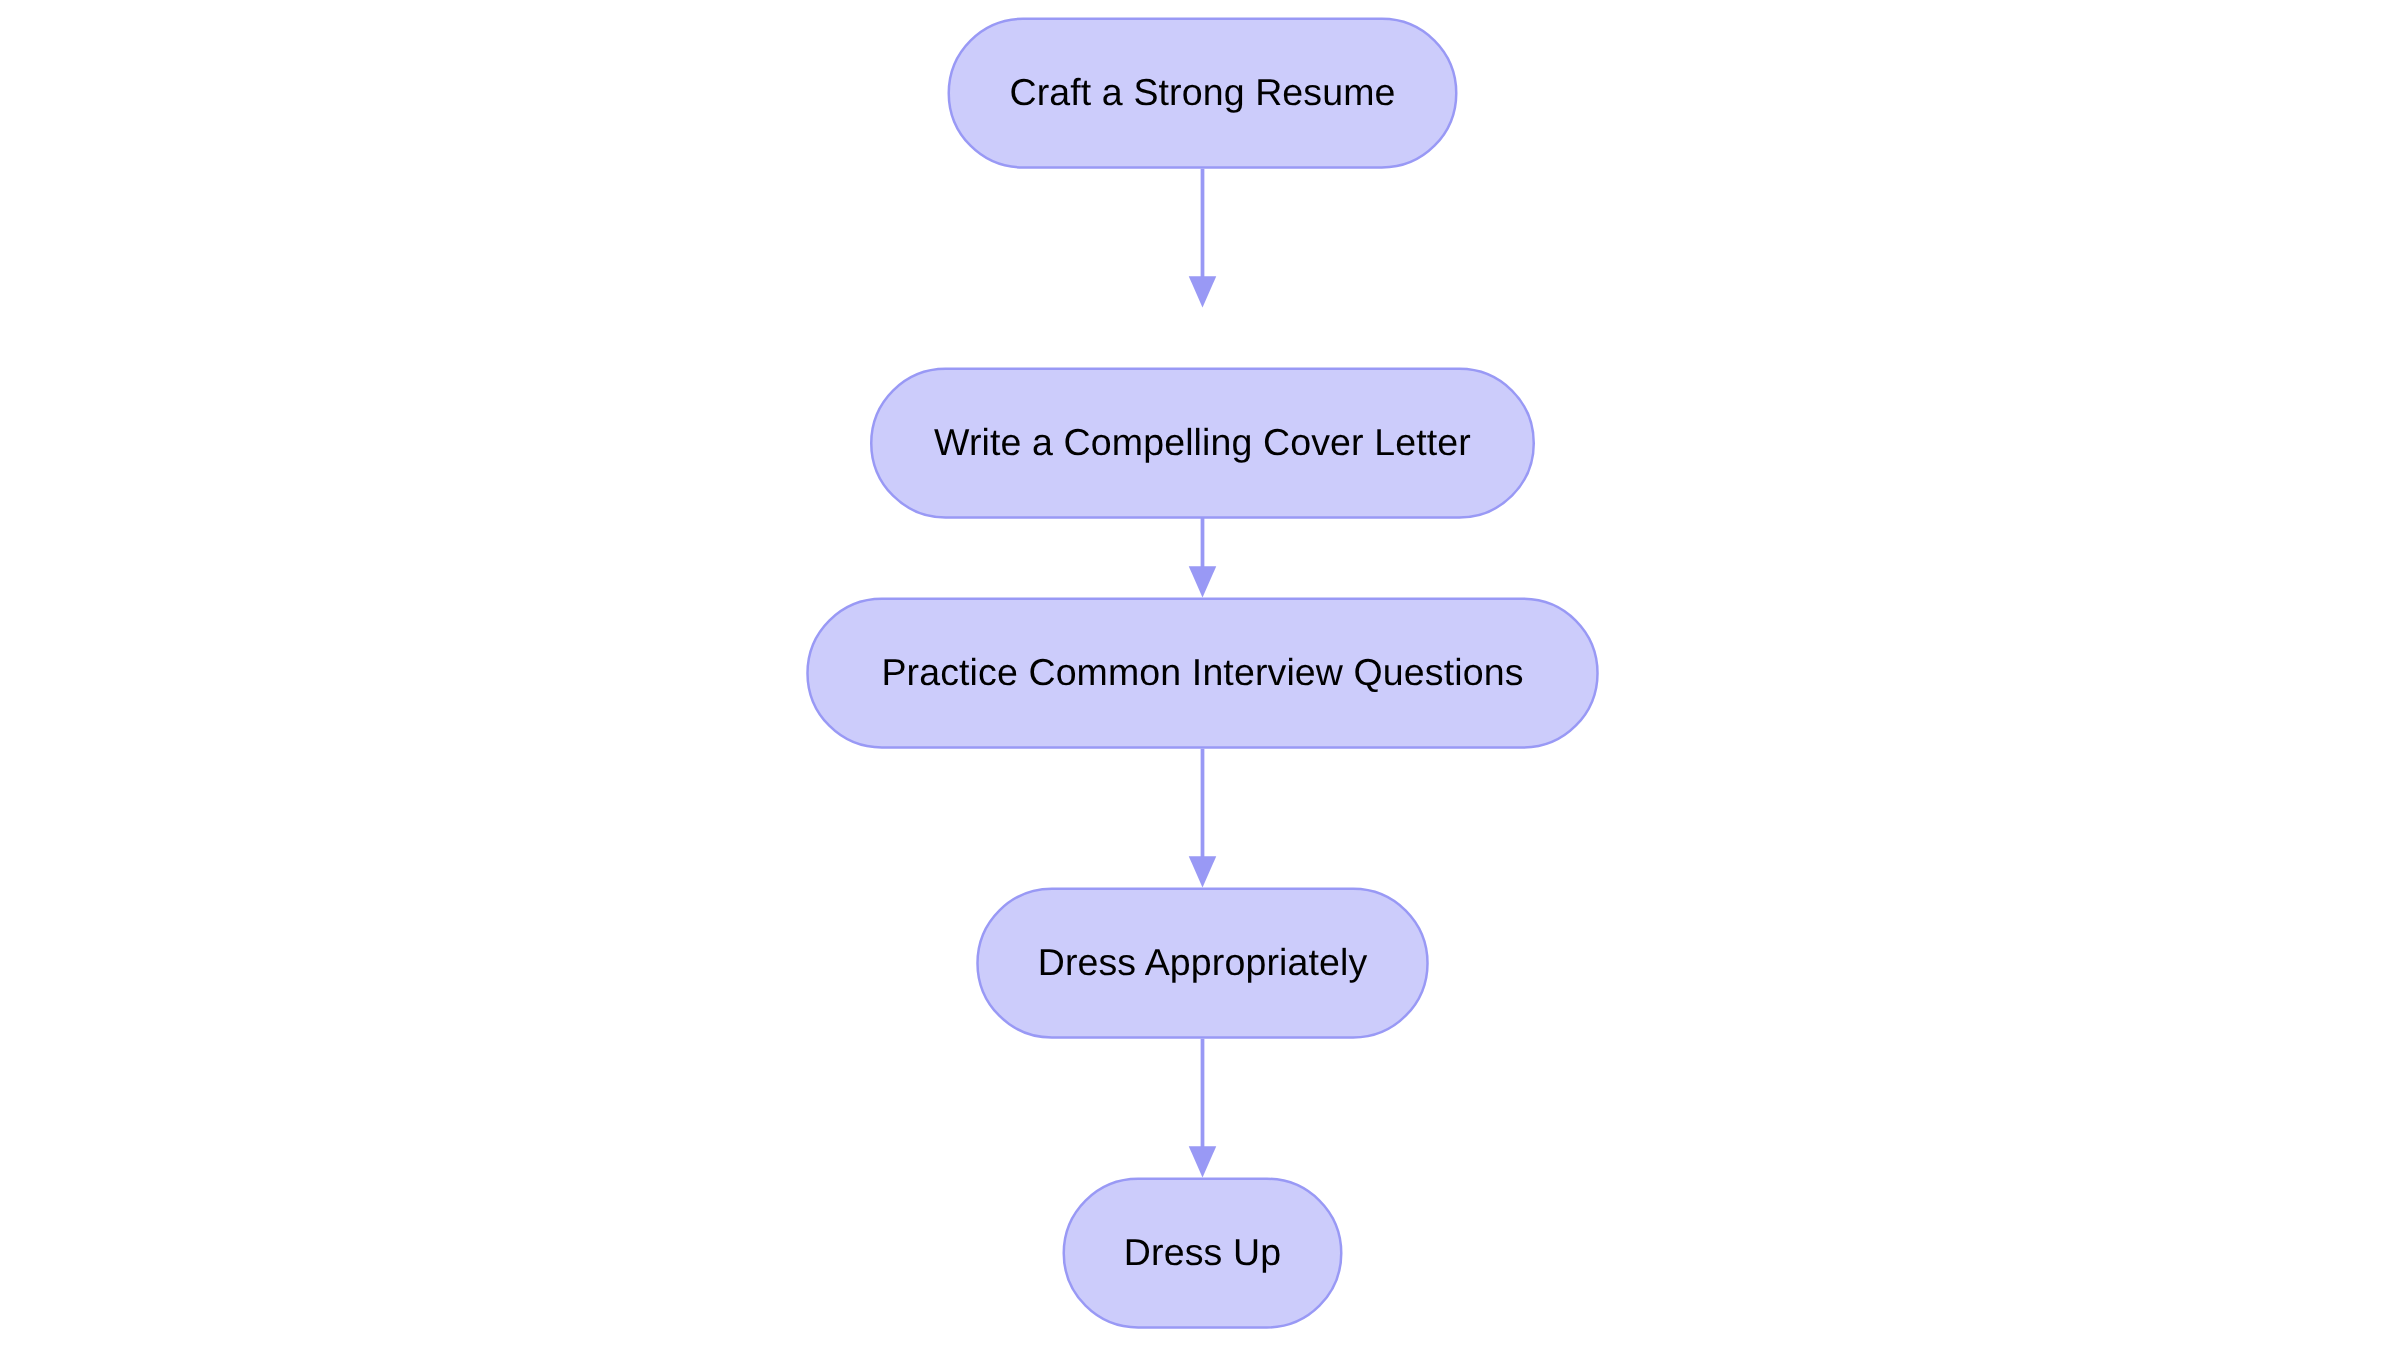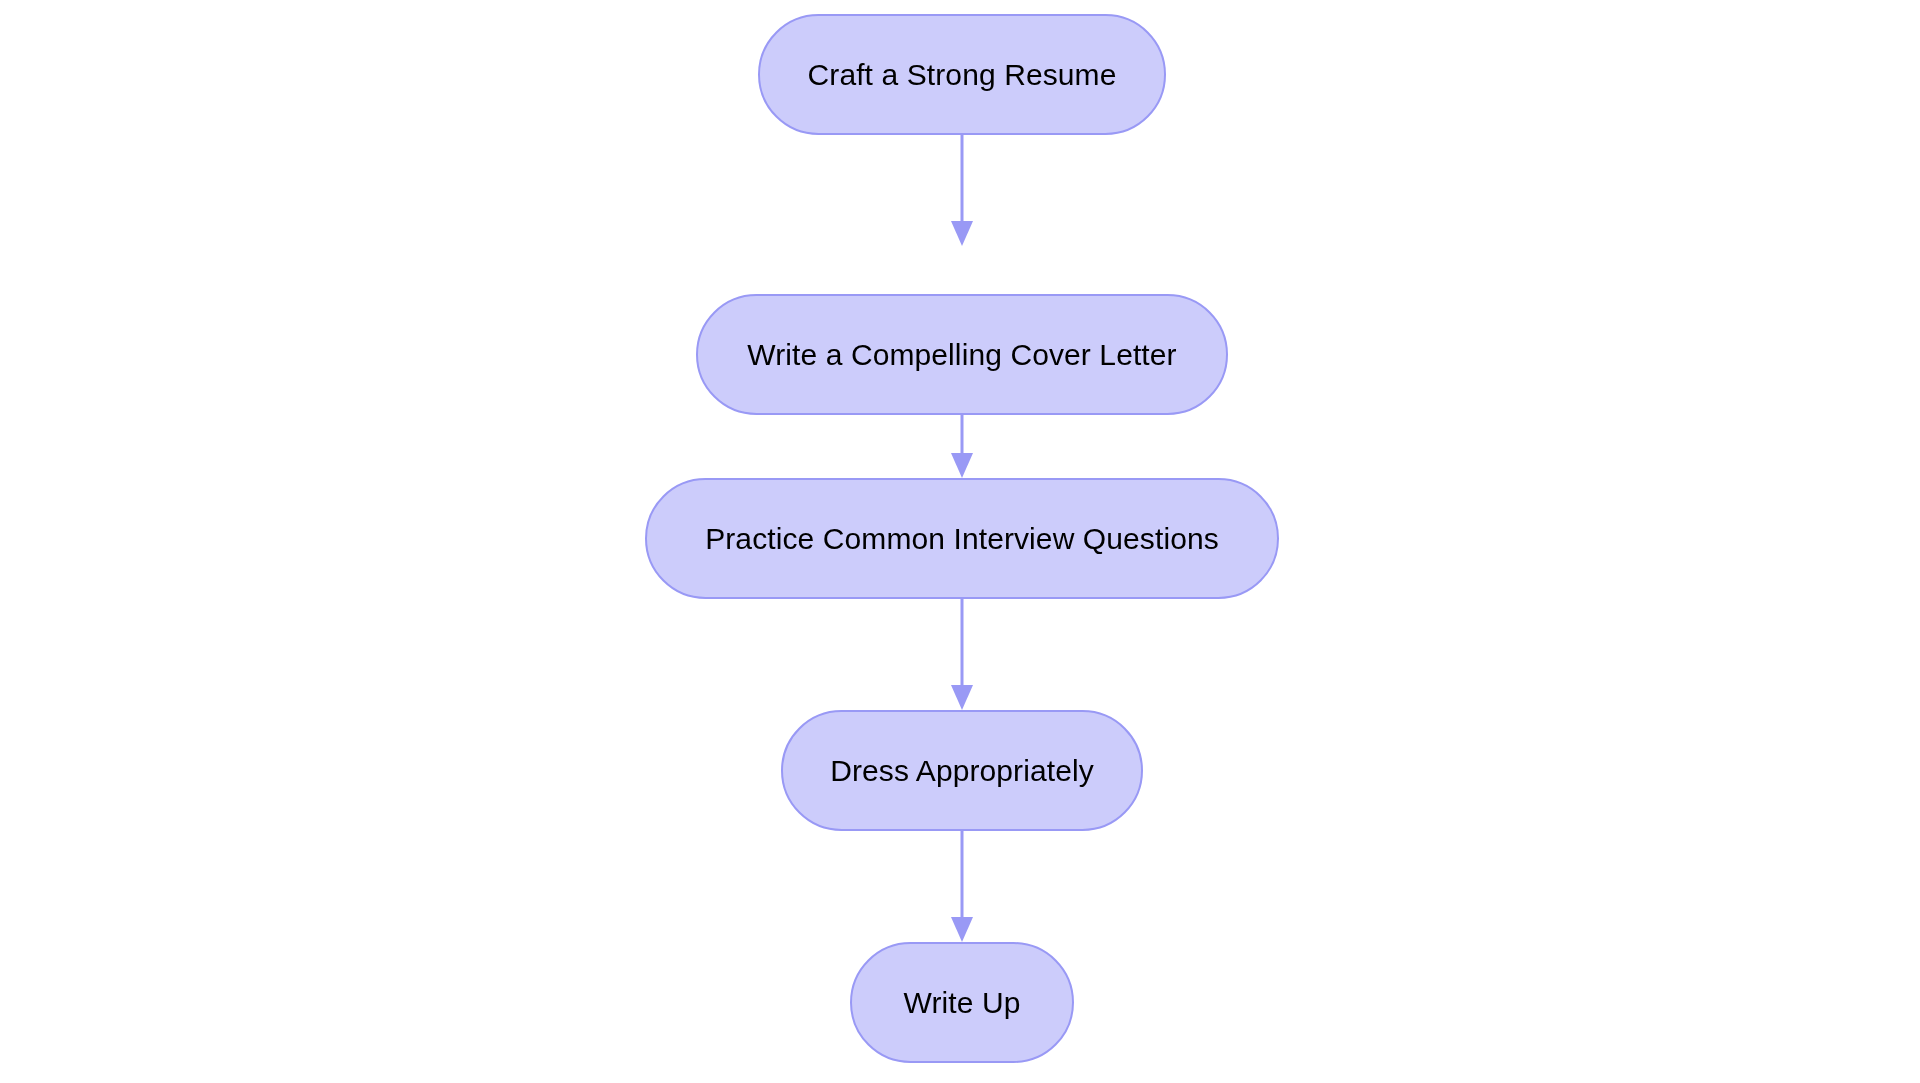--- a/index.html
+++ b/index.html
@@ -93,16 +93,16 @@
 
   <div class="flow-node" style="left:962px; top:710px; width:362px;">
     <span class="flow-node-label">Dress Appropriately</span>
   </div>
 
   <div class="flow-node" style="left:962px; top:478px; width:634px;">
     <span class="flow-node-label">Practice Common Interview Questions</span>
   </div>
 
   <div class="flow-node" style="left:962px; top:942px; width:224px;">
-    <span class="flow-node-label">Write Up</span>
+    <span class="flow-node-label">Dress Up</span>
   </div>
 
 </div>
 
 </body></html>

